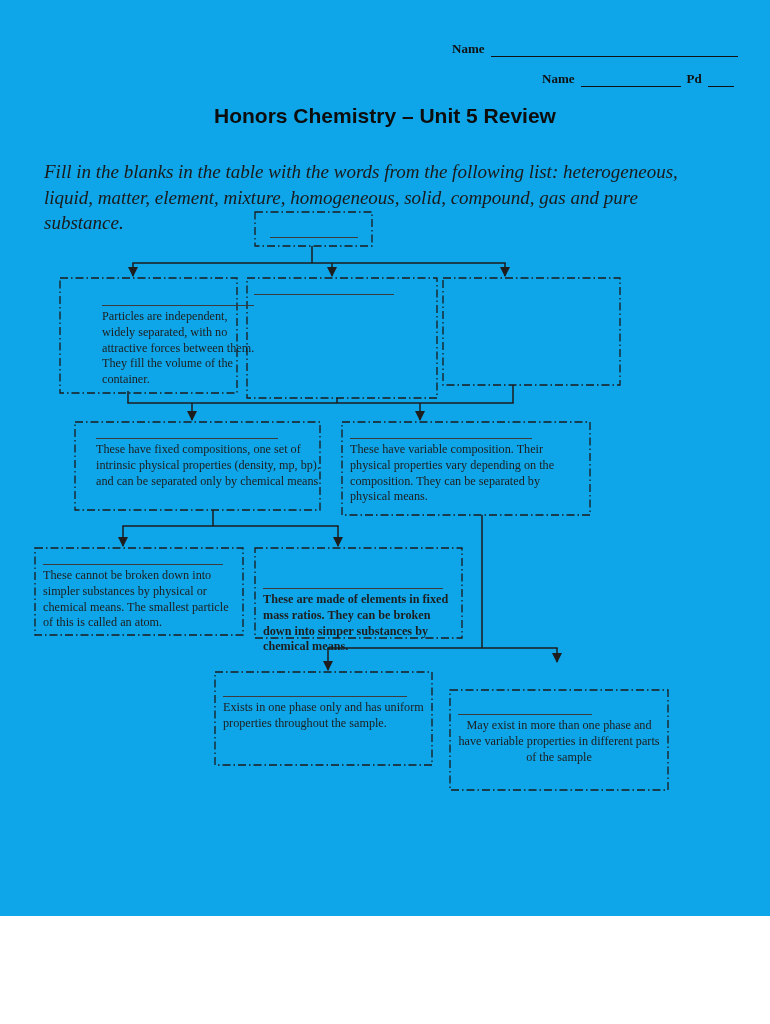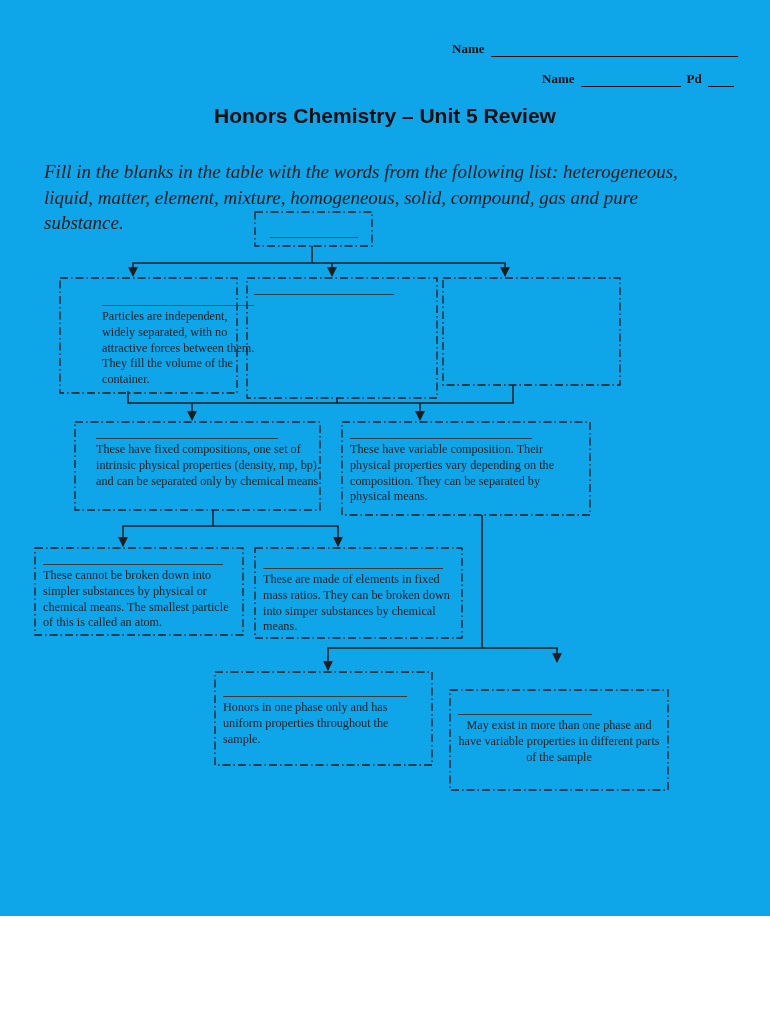--- a/index.html
+++ b/index.html
@@ -153,28 +153,28 @@
   <div class="fbox" style="left:342px; top:422px; width:248px; height:93px;">
     <div class="blank" style="width:182px"></div>
     <div class="btext">These have variable composition.  Their physical properties vary depending on the composition.  They can be separated by physical means.</div>
   </div>
 
   <div class="fbox" style="left:35px; top:548px; width:208px; height:87px;">
     <div class="blank" style="width:180px"></div>
     <div class="btext">These cannot be broken down into simpler substances by physical or chemical means.  The smallest particle of this is called an atom.</div>
   </div>
 
-  <div class="fbox" style="left:255px; top:552px; width:207px; height:90px;">
+  <div class="fbox" style="left:255px; top:572px; width:207px; height:90px;font-weight:bold;">
     <div class="blank" style="width:180px"></div>
     <div class="btext">These are made of elements in fixed mass ratios.  They can be broken down into simper substances by chemical means.</div>
   </div>
 
   <div class="fbox" style="left:215px; top:672px; width:217px; height:93px;">
     <div class="blank" style="width:184px; margin-top:8px;"></div>
-    <div class="btext">Honors in one phase only and has uniform properties throughout the sample.</div>
+    <div class="btext">Exists in one phase only and has uniform properties throughout the sample.</div>
   </div>
 
   <div class="fbox" style="left:450px; top:690px; width:218px; height:100px;text-align:center;">
     <div class="blank" style="width:134px; margin-top:8px;"></div>
     <div class="btext">May exist in more than one phase and have variable properties in different parts of the sample</div>
   </div>
 
 </div>
 
 </body></html>

